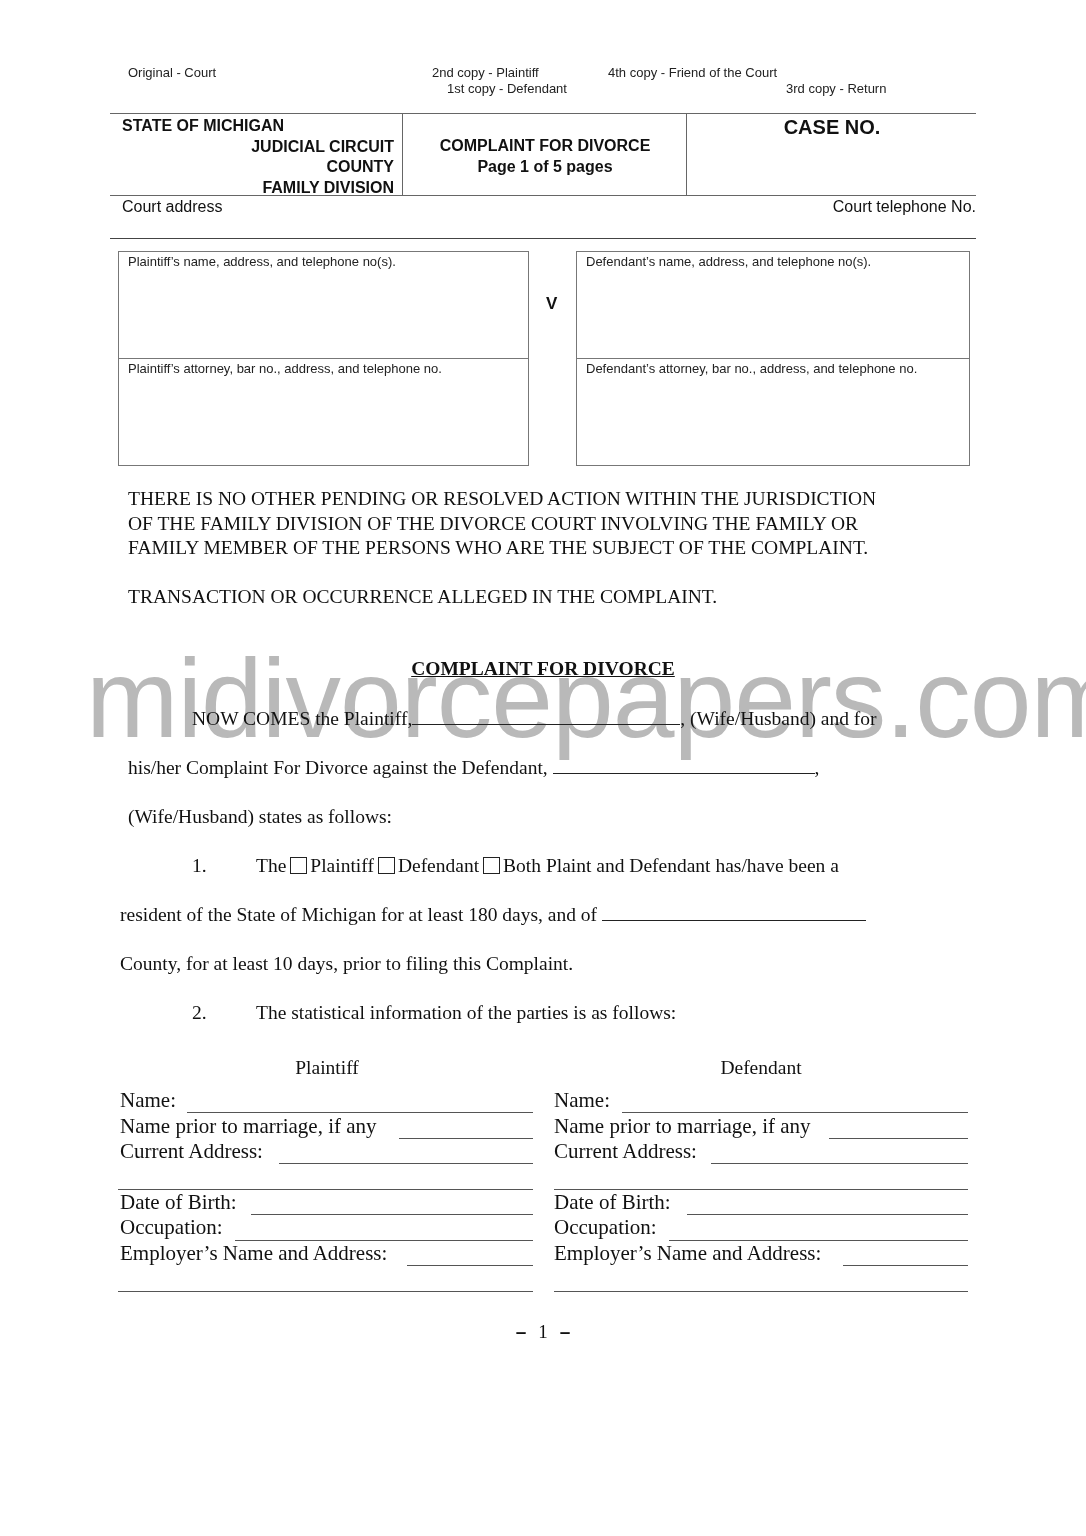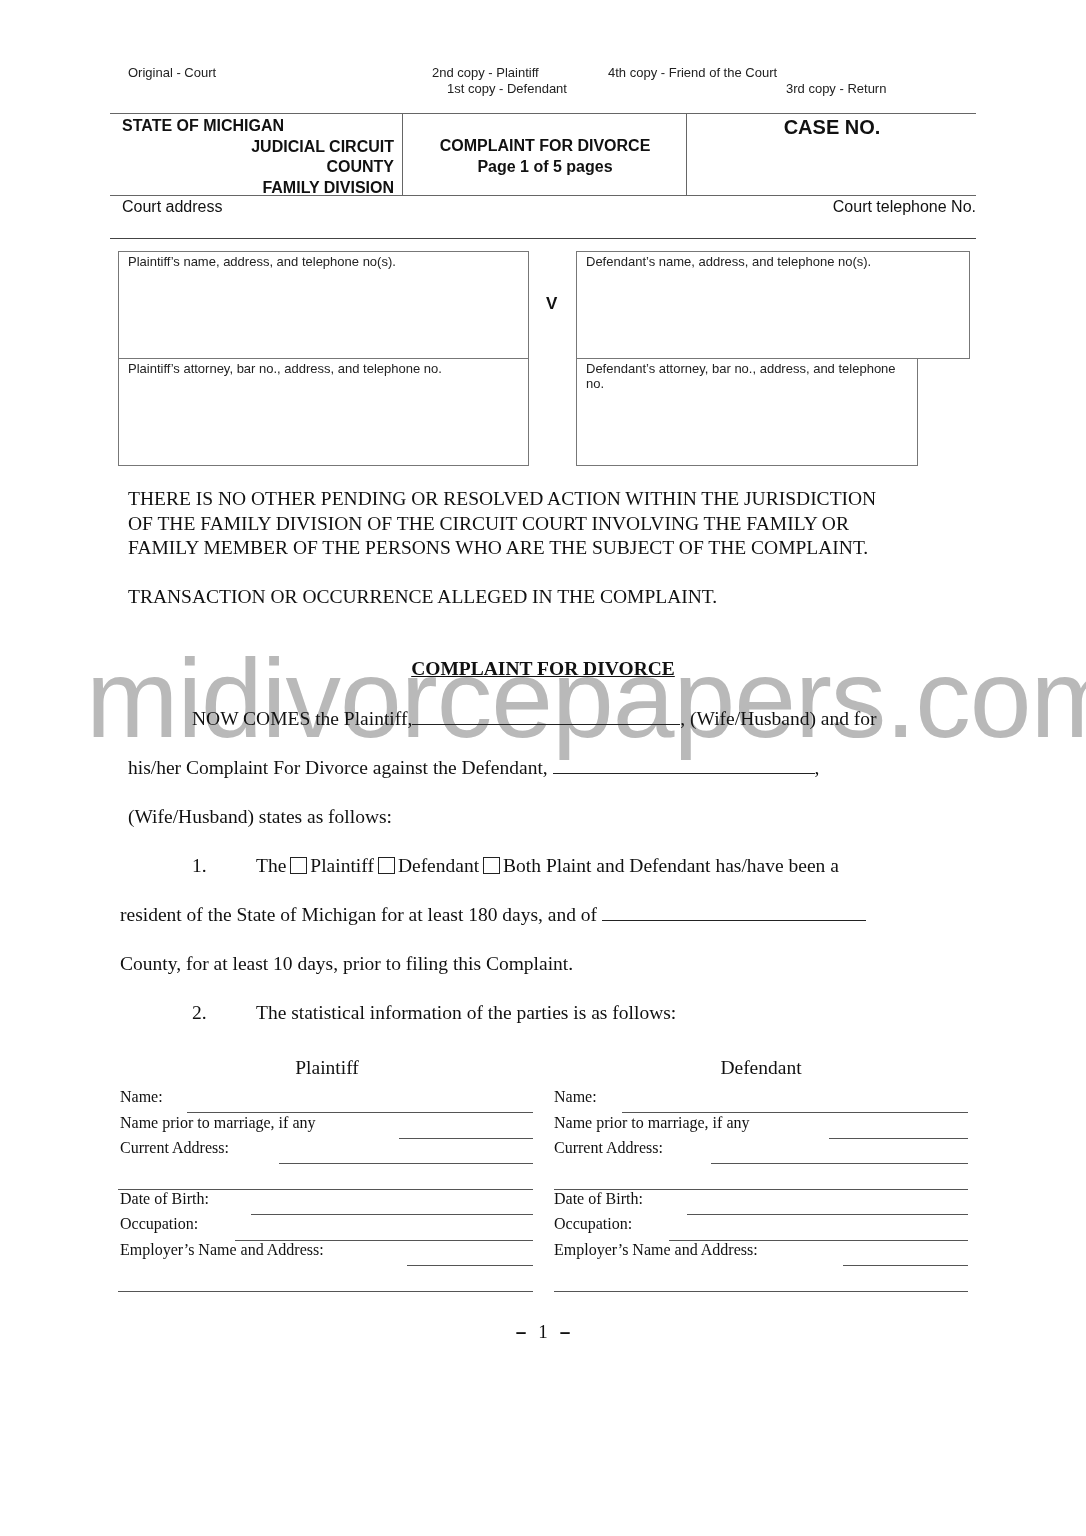--- a/index.html
+++ b/index.html
@@ -36,21 +36,21 @@
     .watermark { position: absolute; left: 86px; top: 644px; font-size: 111px; color: #b9b9b9; font-family: "Liberation Sans", sans-serif; letter-spacing: -1px; white-space: nowrap; z-index: 0; line-height: 1; }
 
     .body-text { position: absolute; font-size: 19.5px; white-space: nowrap; z-index: 1; }
     .heading { position: absolute; left: 0; width: 1086px; top: 658px; text-align: center; font-size: 19.5px; font-weight: bold; z-index: 1; }
     .heading span { text-decoration: underline; }
     .blank { display: inline-block; border-bottom: 1px solid #222; height: 16px; vertical-align: baseline; }
     .cbx { display: inline-block; width: 17px; height: 17px; border: 1.5px solid #222; box-sizing: border-box; vertical-align: -2px; margin: 0 3px 0 4px; background: #fff; }
 
     
     .col-head { position: absolute; font-size: 19.5px; text-align: center; }
-    .field { position: absolute; font-size: 16px; white-space: nowrap; text-align: right; }
+    .field { position: absolute; font-size: 21px; white-space: nowrap; text-align: right; }
     .fline { position: absolute; height: 0; border-top: 1px solid #555; }
 
     .pagenum { position: absolute; left: 0; width: 1086px; top: 1321px; text-align: center; font-size: 19px; }
     .pagenum b { font-family: "Liberation Sans", sans-serif; font-weight: bold; margin: 0 12px; }
   </style>
 </head>
 <body>
 
 <div class="abs copy sans" style="left:128px; top:65px;">Original - Court</div>
 <div class="abs copy sans" style="left:432px; top:65px;">2nd copy - Plaintiff</div>
@@ -86,27 +86,27 @@
 <div class="pbox sans" style="left:118px; top:251px; width:411px; height:108px;">
   <div class="lbl">Plaintiff’s name, address, and telephone no(s).</div>
 </div>
 <div class="pbox sans" style="left:118px; top:358px; width:411px; height:108px;text-decoration:underline;">
   <div class="lbl">Plaintiff’s attorney, bar no., address, and telephone no.</div>
 </div>
 <div class="vs sans">V</div>
 <div class="pbox sans" style="left:576px; top:251px; width:394px; height:108px;">
   <div class="lbl">Defendant’s name, address, and telephone no(s).</div>
 </div>
-<div class="pbox sans" style="left:576px; top:358px; width:342px; height:108px;">
+<div class="pbox sans" style="left:576px; top:358px; width:394px; height:108px;">
   <div class="lbl">Defendant’s attorney, bar no., address, and telephone no.</div>
 </div>
 
 <div class="notice serif" style="top:487px;">
   <div>THERE IS NO OTHER PENDING OR RESOLVED ACTION WITHIN THE JURISDICTION</div>
-  <div>OF THE FAMILY DIVISION OF THE CIRCUIT COURT INVOLVING THE FAMILY OR</div>
+  <div>OF THE FAMILY DIVISION OF THE DIVORCE COURT INVOLVING THE FAMILY OR</div>
   <div>FAMILY MEMBER OF THE PERSONS WHO ARE THE SUBJECT OF THE COMPLAINT.</div>
 </div>
 <div class="notice serif" style="top:585px;">
   <div>TRANSACTION OR OCCURRENCE ALLEGED IN THE COMPLAINT.</div>
 </div>
 
 <div class="watermark">midivorcepapers.com</div>
 
 <div class="heading serif">
   <span>COMPLAINT FOR DIVORCE</span>

